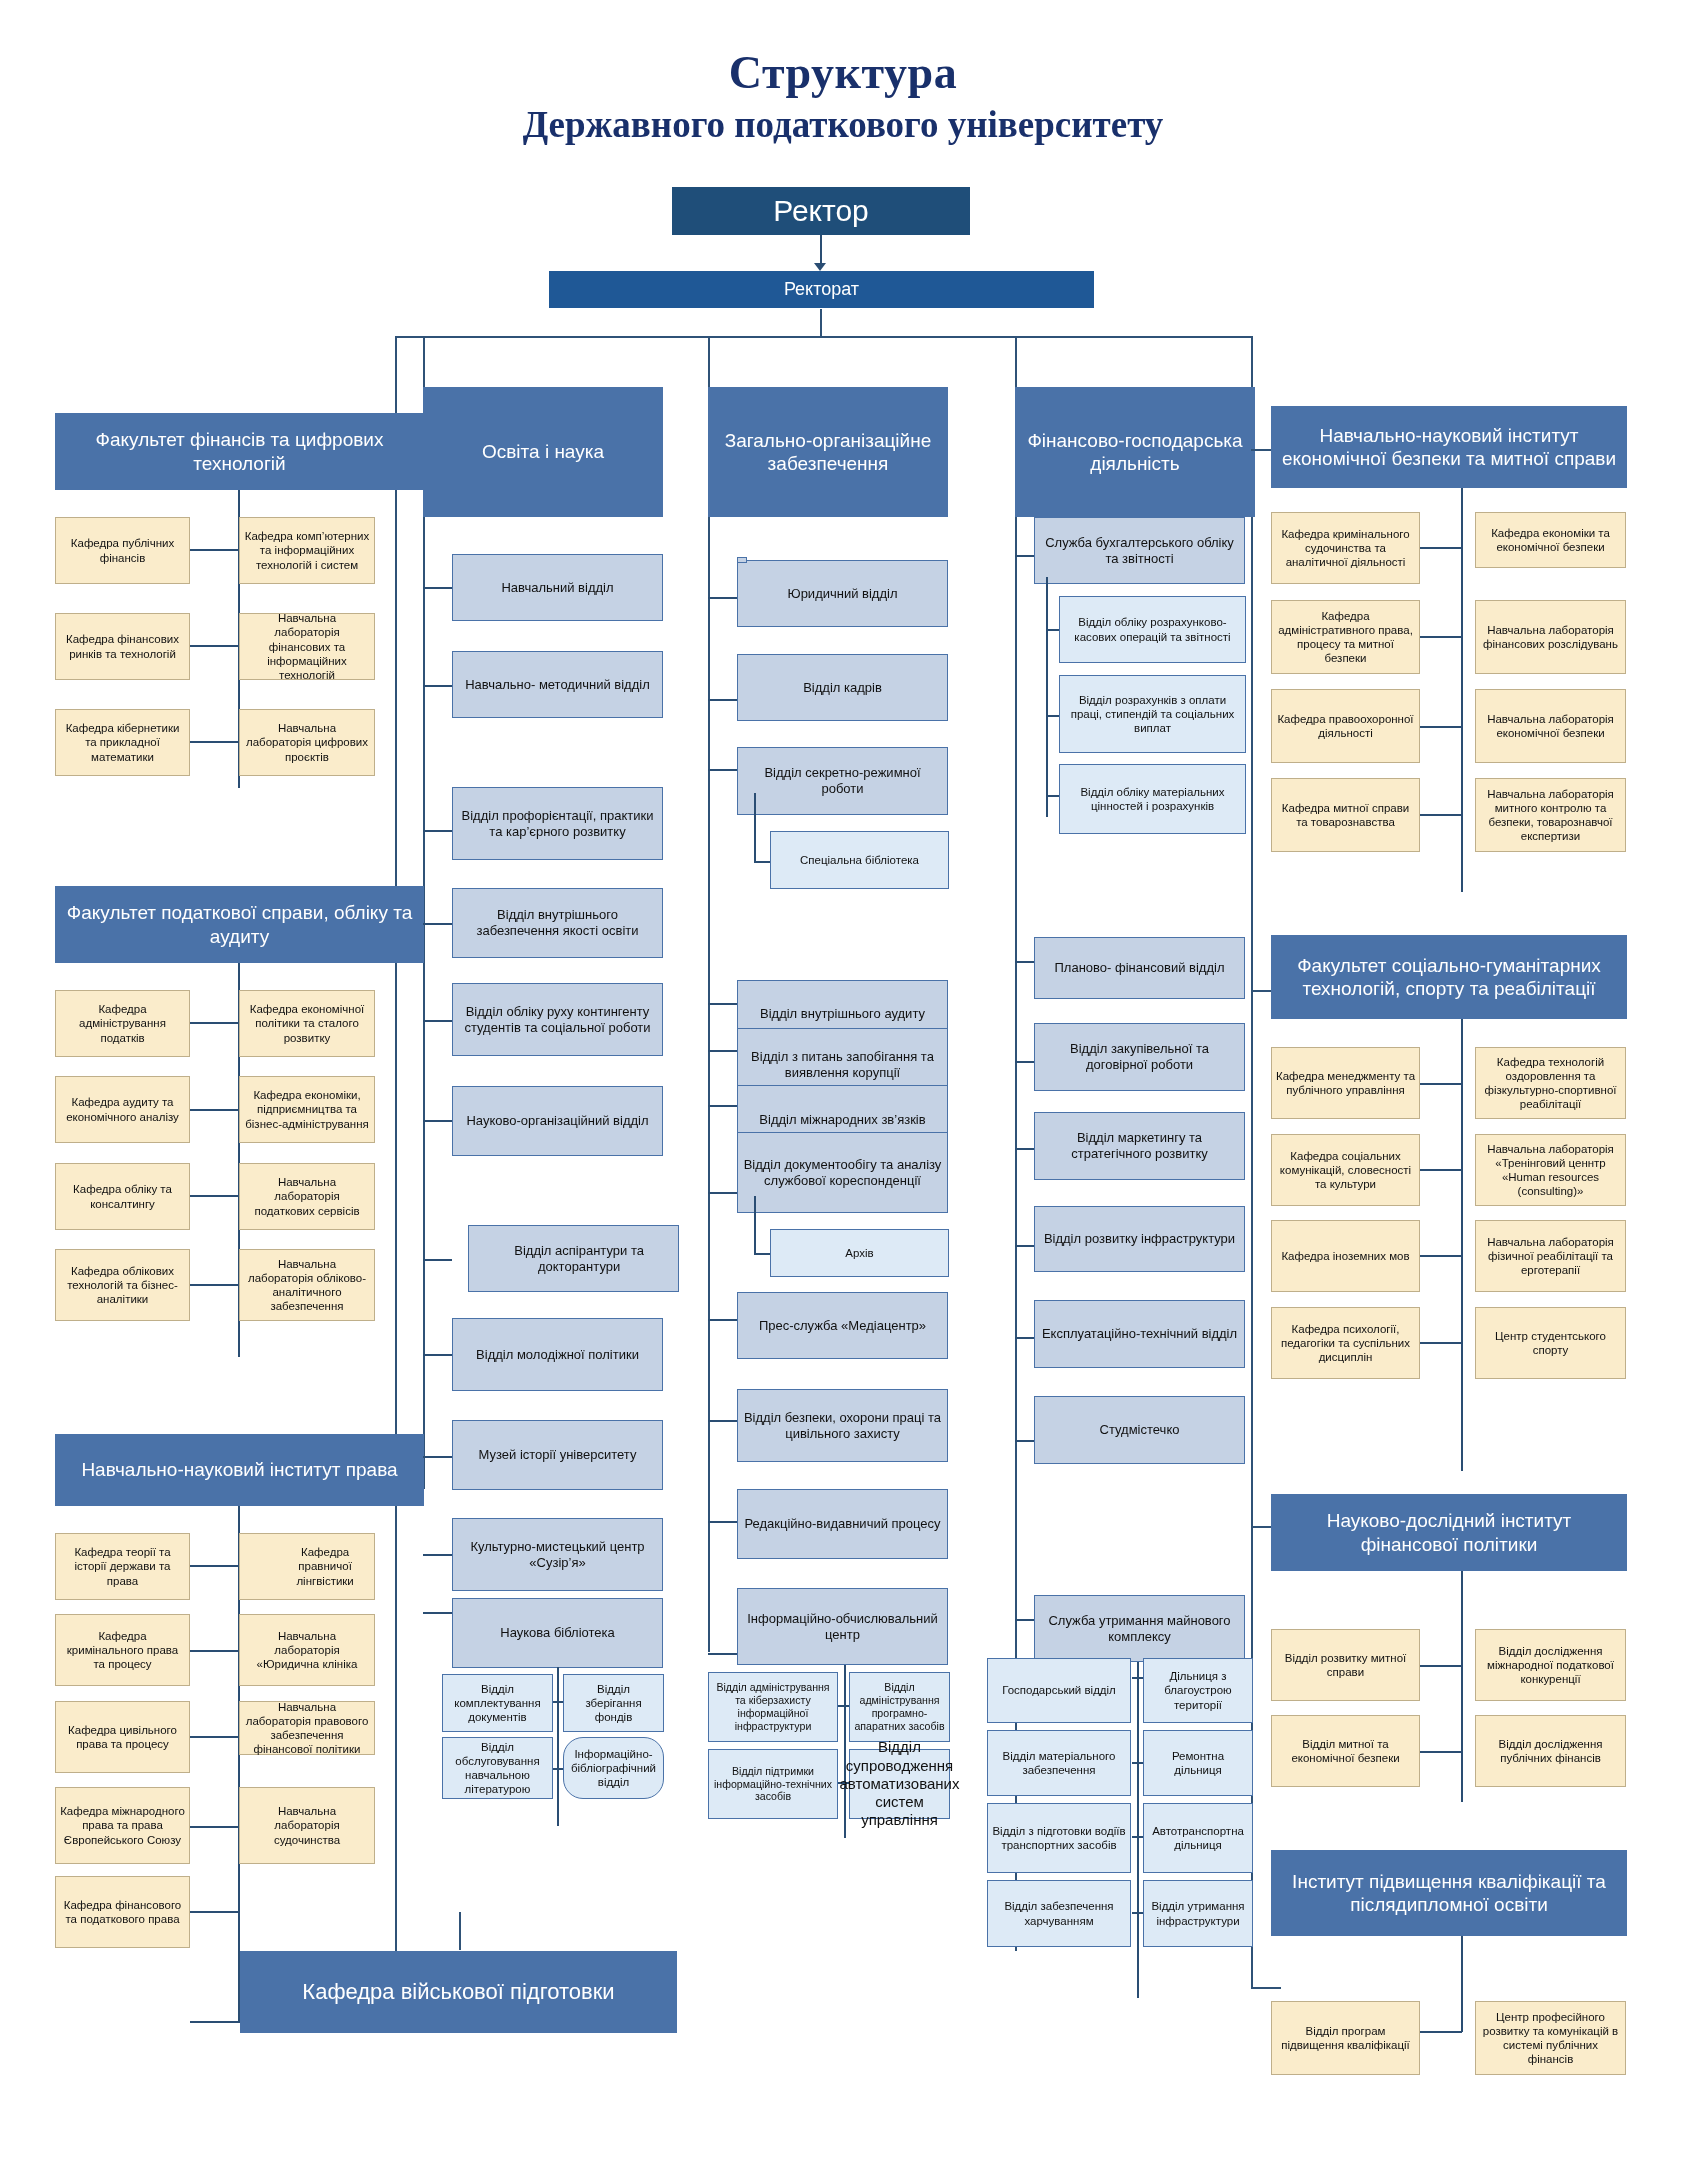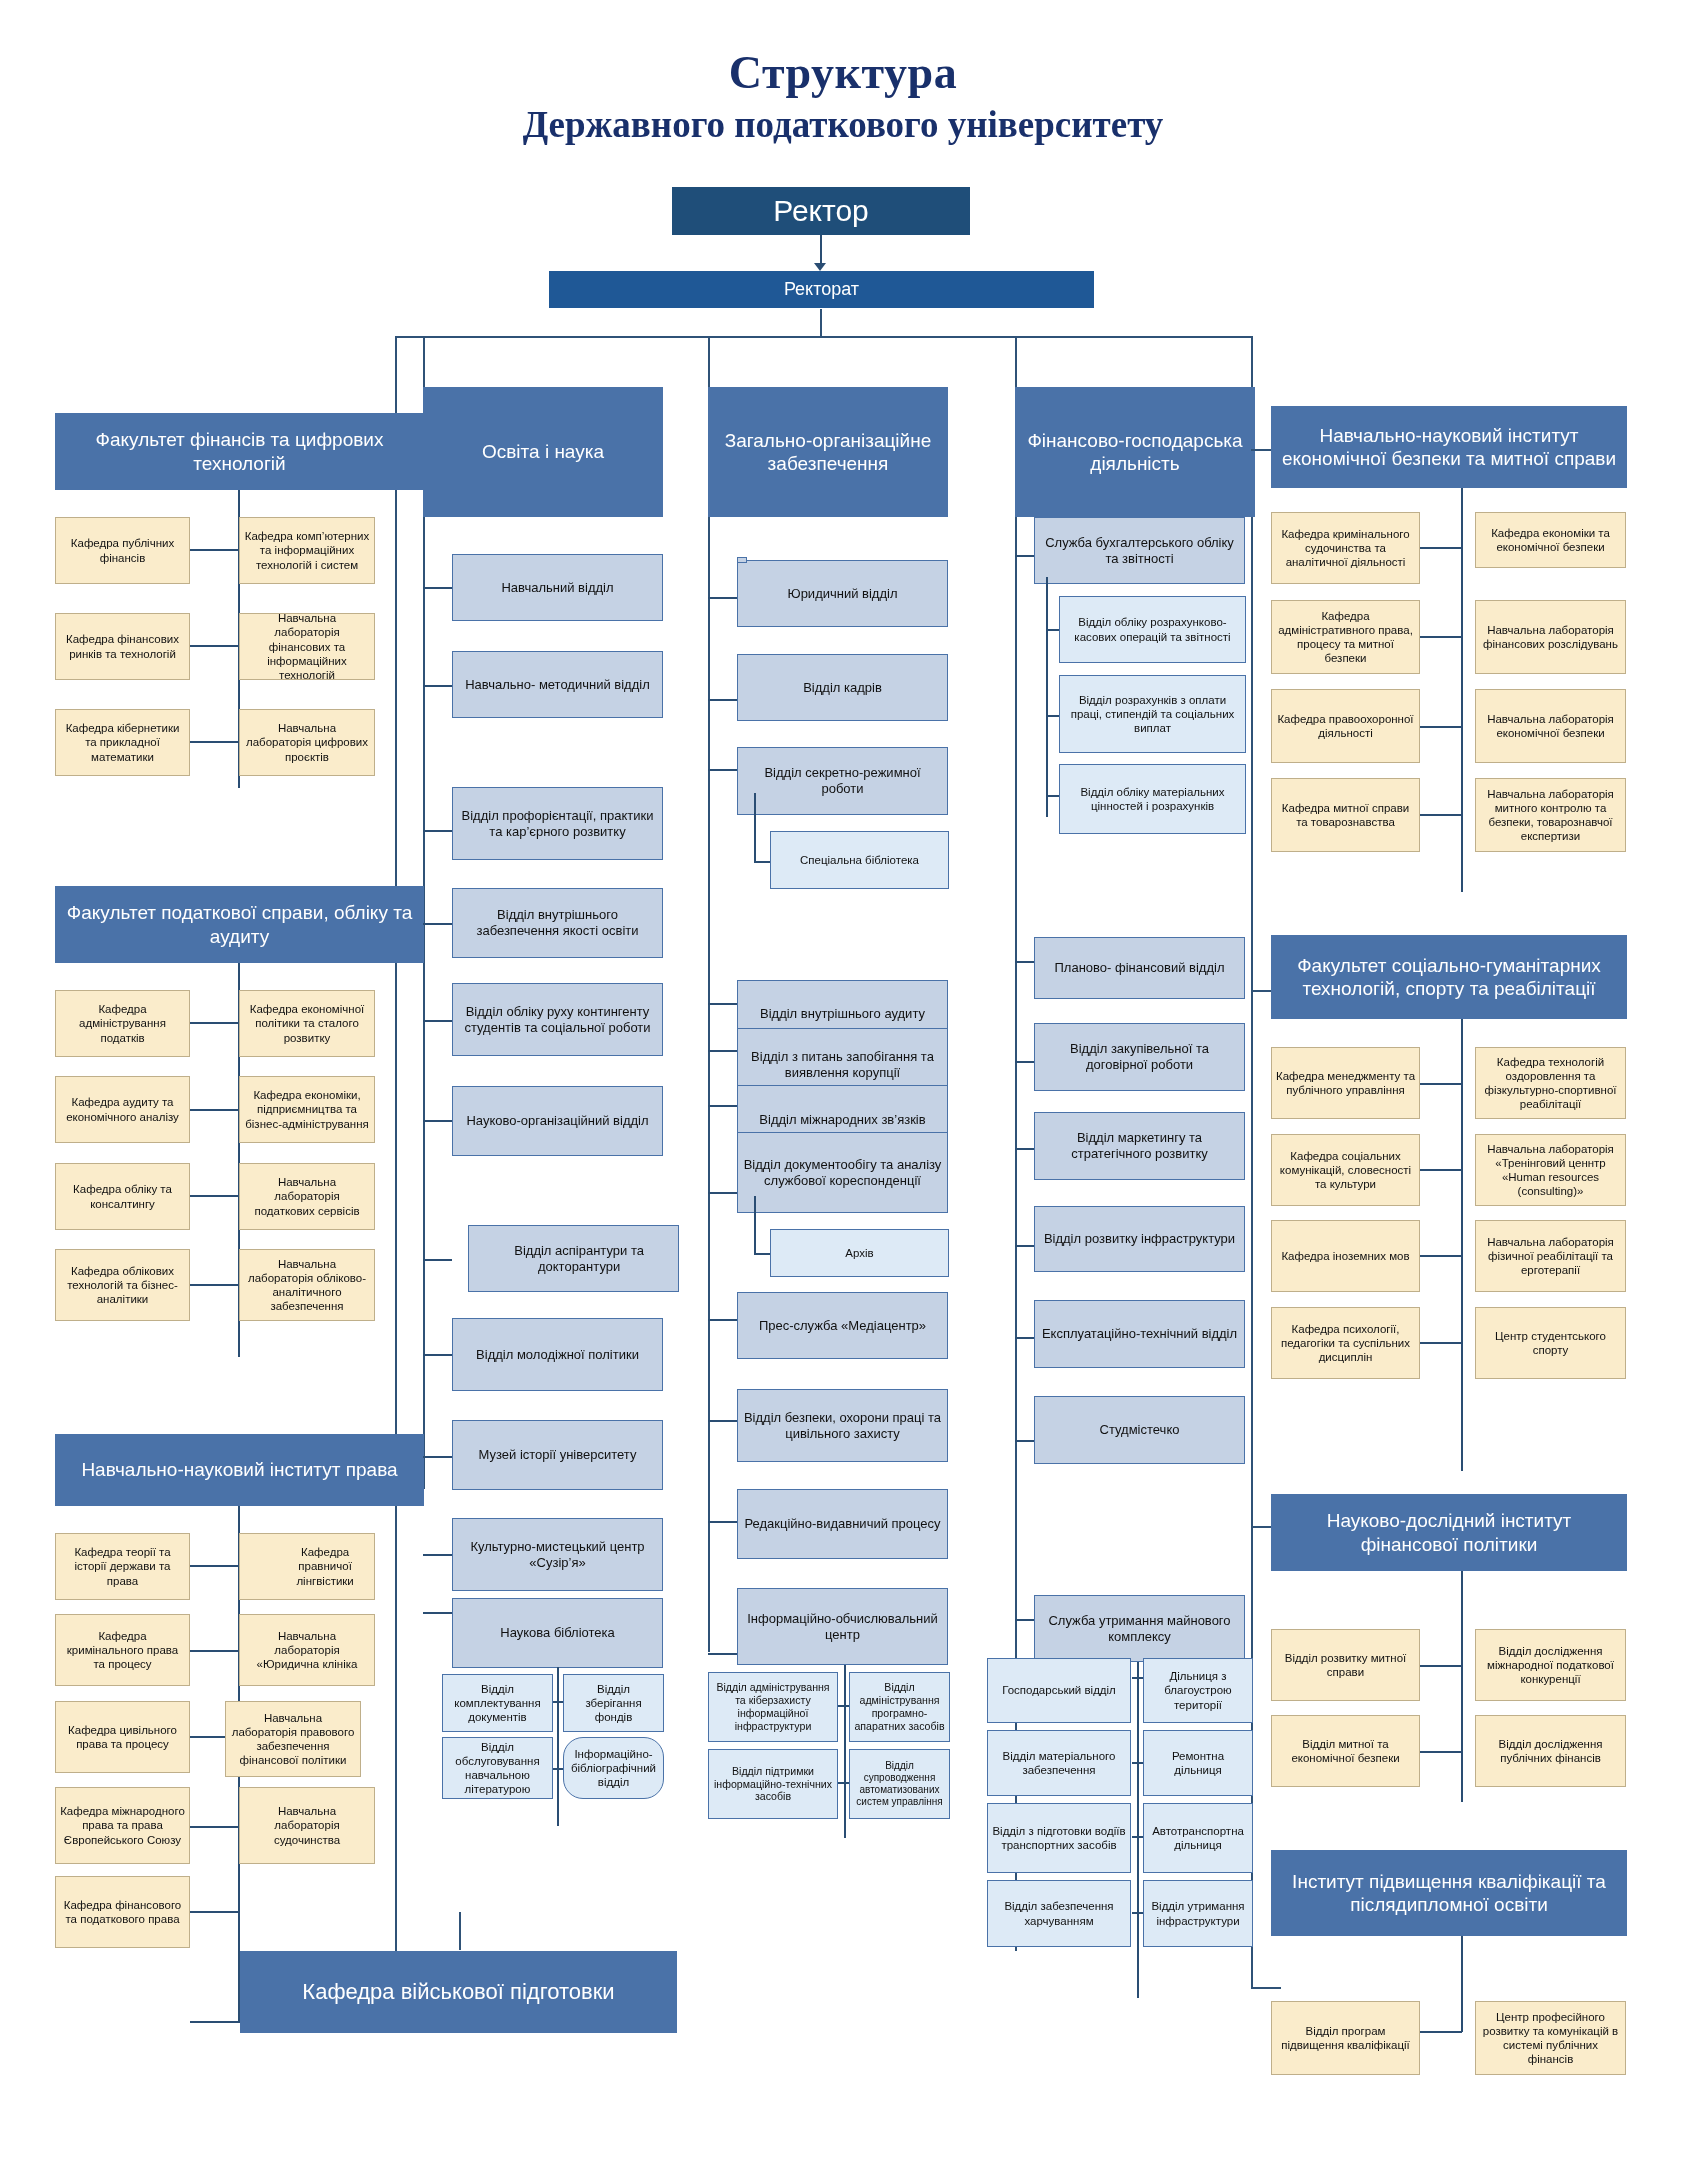--- a/index.html
+++ b/index.html
@@ -109,21 +109,21 @@
   <div class="node lvl-kaf" style="left:55px;top:1533px;width:135px;height:67px;">Кафедра теорії та історії держави та права</div>
   <div class="ln h" style="left:190px;top:1565px;width:49px;"></div>
   <div class="node lvl-kaf" style="left:239px;top:1533px;width:136px;height:67px;padding-left:40px;">Кафедра правничої лінгвістики</div>
 
   <div class="node lvl-kaf" style="left:55px;top:1614px;width:135px;height:72px;">Кафедра кримінального права та процесу</div>
   <div class="ln h" style="left:190px;top:1650px;width:49px;"></div>
   <div class="node lvl-kaf" style="left:239px;top:1614px;width:136px;height:72px;">Навчальна лабораторія «Юридична клініка</div>
 
   <div class="node lvl-kaf" style="left:55px;top:1701px;width:135px;height:72px;">Кафедра цивільного права та процесу</div>
   <div class="ln h" style="left:190px;top:1736px;width:49px;"></div>
-  <div class="node lvl-kaf" style="left:225px;top:1701px;width:136px;height:76px;">Навчальна лабораторія правового забезпечення фінансової політики</div>
+  <div class="node lvl-kaf" style="left:239px;top:1701px;width:136px;height:54px;">Навчальна лабораторія правового забезпечення фінансової політики</div>
 
   <div class="node lvl-kaf" style="left:55px;top:1787px;width:135px;height:77px;">Кафедра міжнародного права та права Європейського Союзу</div>
   <div class="ln h" style="left:190px;top:1826px;width:49px;"></div>
   <div class="node lvl-kaf" style="left:239px;top:1787px;width:136px;height:77px;">Навчальна лабораторія судочинства</div>
 
   <div class="node lvl-kaf" style="left:55px;top:1876px;width:135px;height:72px;">Кафедра фінансового та податкового права</div>
   <div class="ln h" style="left:190px;top:2021px;width:49px;height:1.9px;"></div>
   <div class="ln h" style="left:190px;top:1911px;width:49px;"></div>
 
   <div class="ln v thick" style="left:1015px;top:1619px;height:332px;"></div>
@@ -218,21 +218,21 @@
   <div class="ln h" style="left:708px;top:1653px;width:29px;"></div>
   <div class="node lvl-dept" style="left:737px;top:1588px;width:211px;height:77px;">Інформаційно-обчислювальний центр</div>
 
   <div class="ln v" style="left:844px;top:1665px;height:173px;"></div>
   <div class="node lvl-sub" style="left:708px;top:1672px;width:130px;height:70px;font-size:10.6px;">Відділ адміністрування та кіберзахисту інформаційної інфраструктури</div>
   <div class="ln h" style="left:838px;top:1705px;width:41px;"></div>
   <div class="node lvl-sub" style="left:849px;top:1672px;width:101px;height:70px;font-size:10.6px;">Відділ адміністрування програмно-апаратних засобів</div>
 
   <div class="node lvl-sub" style="left:708px;top:1749px;width:130px;height:70px;font-size:10.6px;">Відділ підтримки інформаційно-технічних засобів</div>
   <div class="ln h" style="left:838px;top:1782px;width:41px;"></div>
-  <div class="node lvl-sub" style="left:849px;top:1749px;width:101px;height:70px;font-size:10px;">Відділ супроводження автоматизованих систем управління</div>
+  <div class="node lvl-sub" style="left:849px;top:1749px;width:101px;height:70px;font-size:15px;">Відділ супроводження автоматизованих систем управління</div>
 
   <div class="node lvl-branch" style="left:1015px;top:387px;width:240px;height:130px;">Фінансово-господарська діяльність</div>
 
   <div class="ln h" style="left:1015px;top:555px;width:30px;"></div>
   <div class="node lvl-dept" style="left:1034px;top:517px;width:211px;height:67px;">Служба бухгалтерського обліку та звітності</div>
 
   <div class="ln v" style="left:1046px;top:577px;height:240px;"></div>
   <div class="ln h" style="left:1046px;top:629px;width:26.4px;"></div>
   <div class="node lvl-sub" style="left:1059px;top:596px;width:187px;height:67px;">Відділ обліку розрахунково- касових операцій та звітності</div>
 

